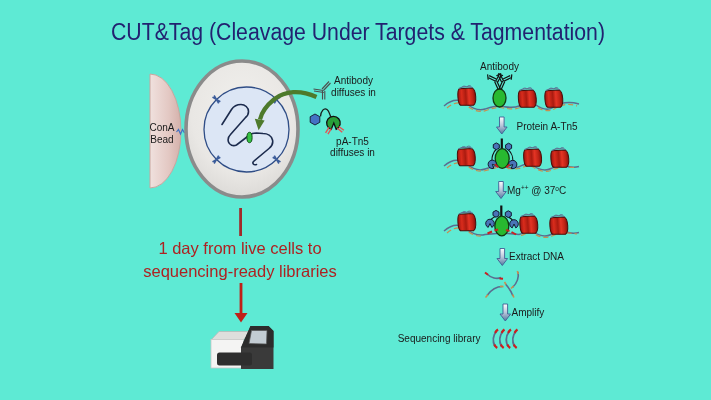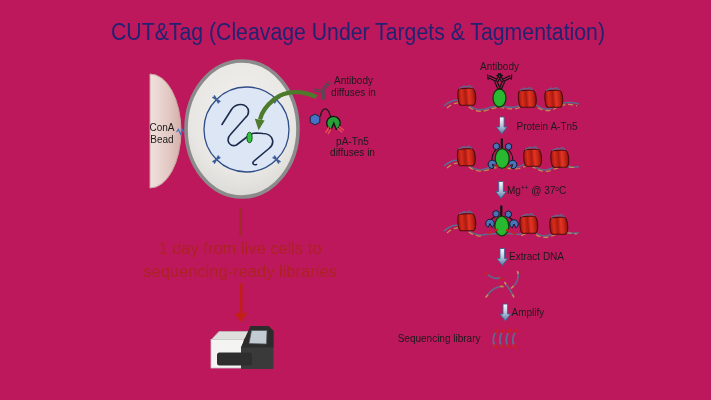--- a/index.html
+++ b/index.html
@@ -1,16 +1,16 @@
 <!DOCTYPE html>
 <html><head>
 <meta charset="utf-8">
 <style>
   html,body{margin:0;padding:0;background:#ffffff;}
-  .page{position:relative;width:711px;height:400px;background:#be185d;overflow:hidden;
+  .page{position:relative;width:711px;height:400px;background:#5eead4;overflow:hidden;
         font-family:"Liberation Sans", sans-serif;}
   svg{position:absolute;left:0;top:0;}
   text{font-family:"Liberation Sans", sans-serif;}
 </style>
 </head>
 <body>
 <div class="page">
 <svg width="711" height="400" viewBox="0 0 711 400">
   <defs>
     <radialGradient id="cellg" cx="0.5" cy="0.38" r="0.75">

